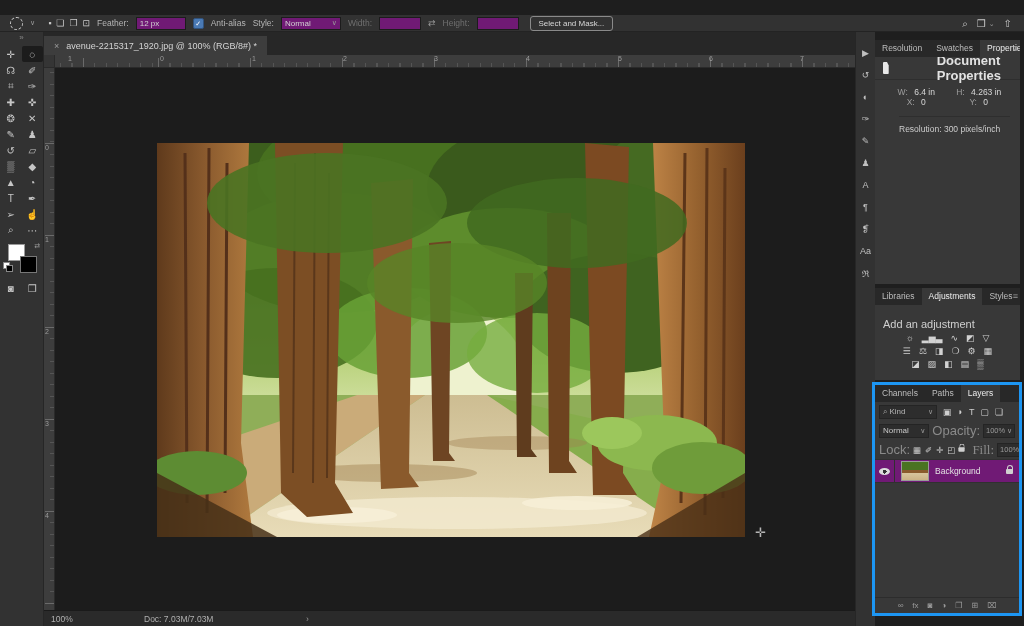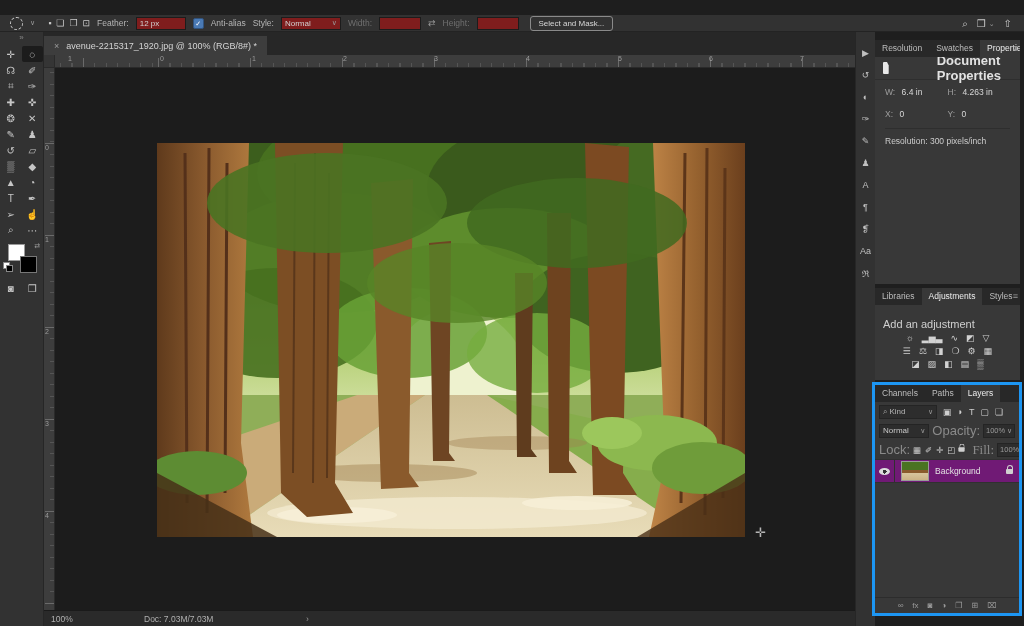--- a/index.html
+++ b/index.html
@@ -14,21 +14,21 @@
   .win-title{position:absolute;left:0;right:0;top:1px;text-align:center;font-size:10px;color:#b8b8b8;}
 
   
   .optionsbar{left:0;top:15px;width:1024px;height:17px;background:#323232;border-bottom:1px solid #232323;
               display:flex;align-items:center;padding-left:10px;box-sizing:border-box;gap:7px;font-size:8.5px;}
   .tool-preview{width:11px;height:11px;border:1px dashed #cfcfcf;border-radius:50%;display:inline-block;}
   .chev{color:#9a9a9a;font-size:7px;}
   .mode-icons{display:flex;gap:5px;color:#c9c9c9;font-size:9px;margin-left:6px;}
   .mode-icons span{cursor:default;}
   .opt-label{color:#b5b5b5;} .opt-label.dim{color:#6f6f6f;}
-  .opt-input{background:#7f1d1d;border:1px solid #1c1c1c;height:11px;font-size:8px;color:#d2d2d2;
+  .opt-input{background:#701a75;border:1px solid #1c1c1c;height:11px;font-size:8px;color:#d2d2d2;
              padding:0 3px;display:inline-flex;align-items:center;}
   .w42{width:42px;} .w56{width:52px;justify-content:space-between;} .w36{width:34px;}
   .checkbox{width:9px;height:9px;background:#4a7ab5;border:1px solid #31537e;border-radius:2px;
             display:inline-flex;align-items:center;justify-content:center;color:#fff;font-size:7px;line-height:1;}
   .btn-outline{border:1px solid #8a8a8a;border-radius:3px;height:13px;padding:0 8px;font-size:8px;color:#d8d8d8;
                display:inline-flex;align-items:center;background:transparent;margin-left:4px;}
   .opt-right{position:absolute;right:12px;top:0;height:17px;display:flex;align-items:center;gap:9px;
              color:#c9c9c9;font-size:10px;}
   .opt-right .chev{font-size:7px;margin-left:-6px;}
 
@@ -89,23 +89,23 @@
   .ptab{padding:0 7px;font-size:8.5px;color:#bdbdbd;line-height:17px;white-space:nowrap;}
   .ptab.active{background:#383838;color:#ececec;}
   .pmenu{position:absolute;right:2px;top:0;line-height:17px;font-size:9px;color:#9a9a9a;}
 
   
   .p-props{left:875px;top:40px;width:145px;height:244px;}
   .props-header{height:22px;display:flex;align-items:center;gap:7px;padding:0 8px;border-bottom:1px solid #2e2e2e;}
   .page-icon{width:10px;height:12px;background:#e8e8e8;border-radius:1px;display:inline-block;
              clip-path:polygon(0 0,70% 0,100% 30%,100% 100%,0 100%);}
   .props-title{font-size:13px;color:#e2e2e2;font-weight:bold;margin-left:41px;}
-  .props-fields{padding:7px 10px 0 10px;display:grid;grid-template-columns:1fr 1fr;row-gap:12px;font-size:8.5px;}
+  .props-fields{padding:7px 10px 0 10px;display:grid;grid-template-columns:1fr 1fr;row-gap:0;font-size:8.5px;text-align:center;}
   .fld .lbl{color:#9e9e9e;margin-right:4px;} .fld .val{color:#d8d8d8;}
-  .props-res{margin:9px 10px 0 10px;border-top:1px solid #2e2e2e;padding-top:7px;font-size:8.5px;}
+  .props-res{margin:9px 10px 0 24px;border-top:1px solid #2e2e2e;padding-top:7px;font-size:8.5px;}
 
   
   .p-adj{left:875px;top:288px;width:145px;height:92px;}
   .adj-add{font-size:11px;color:#cfcfcf;padding:4px 0 1px 8px;margin-top:9px;}
   .adj-row{display:flex;justify-content:center;gap:8px;margin:2px 0;}
   .adj-icon{font-size:9px;color:#d2d2d2;line-height:11px;}
 
   
   .p-layers{left:872px;top:382px;width:150px;height:234px;border:3px solid #1d96f3;box-sizing:border-box;
             background:#383838;display:flex;flex-direction:column;}

